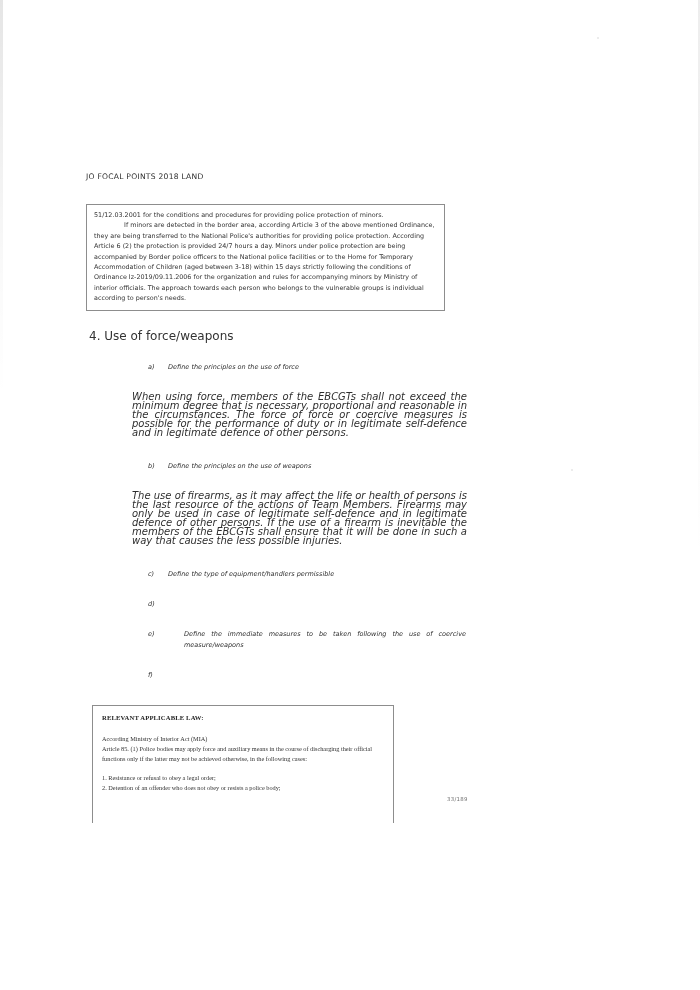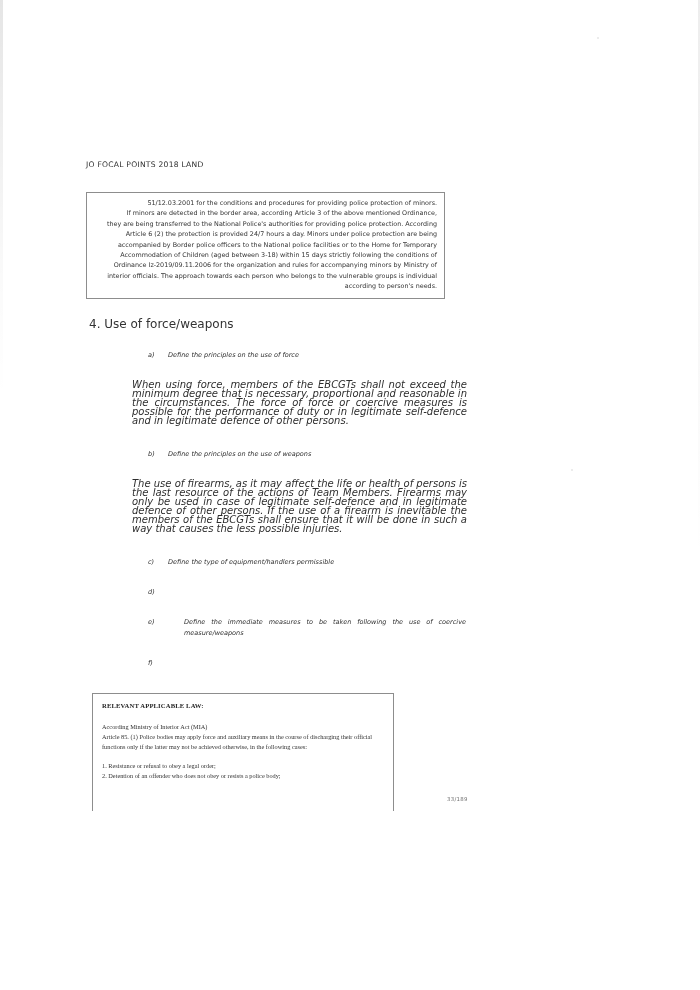--- a/index.html
+++ b/index.html
@@ -42,21 +42,21 @@
     position: absolute;
     background: rgba(0,0,0,0.10);
     border-radius: 50%;
     pointer-events: none;
   }
 
   
   #doc-body {
     position: absolute;
     left: 86px;
-    top: 160px;
+    top: 172px;
     width: 470px;
   }
 
   .doc-header {
     font-size: 7.6px;
     letter-spacing: 0.25px;
     color: #2f2f2f;
     margin: 0 0 23px 0;
     white-space: nowrap;
   }
@@ -79,21 +79,21 @@
     padding: 8px 9px 4px 9px;
     min-height: 118px;
     font-family: Liberation Serif, serif;
   }
 
   .box-para {
     font-size: 6.4px;
     line-height: 10.4px;
     color: #333333;
     margin: 0;
-    text-align: right;
+    text-align: left;
   }
   .box-para.indent-first {
     text-indent: 30px;
   }
 
   
   .section-heading {
     font-size: 12px;
     color: #333333;
     margin: 0 0 19px 0;

